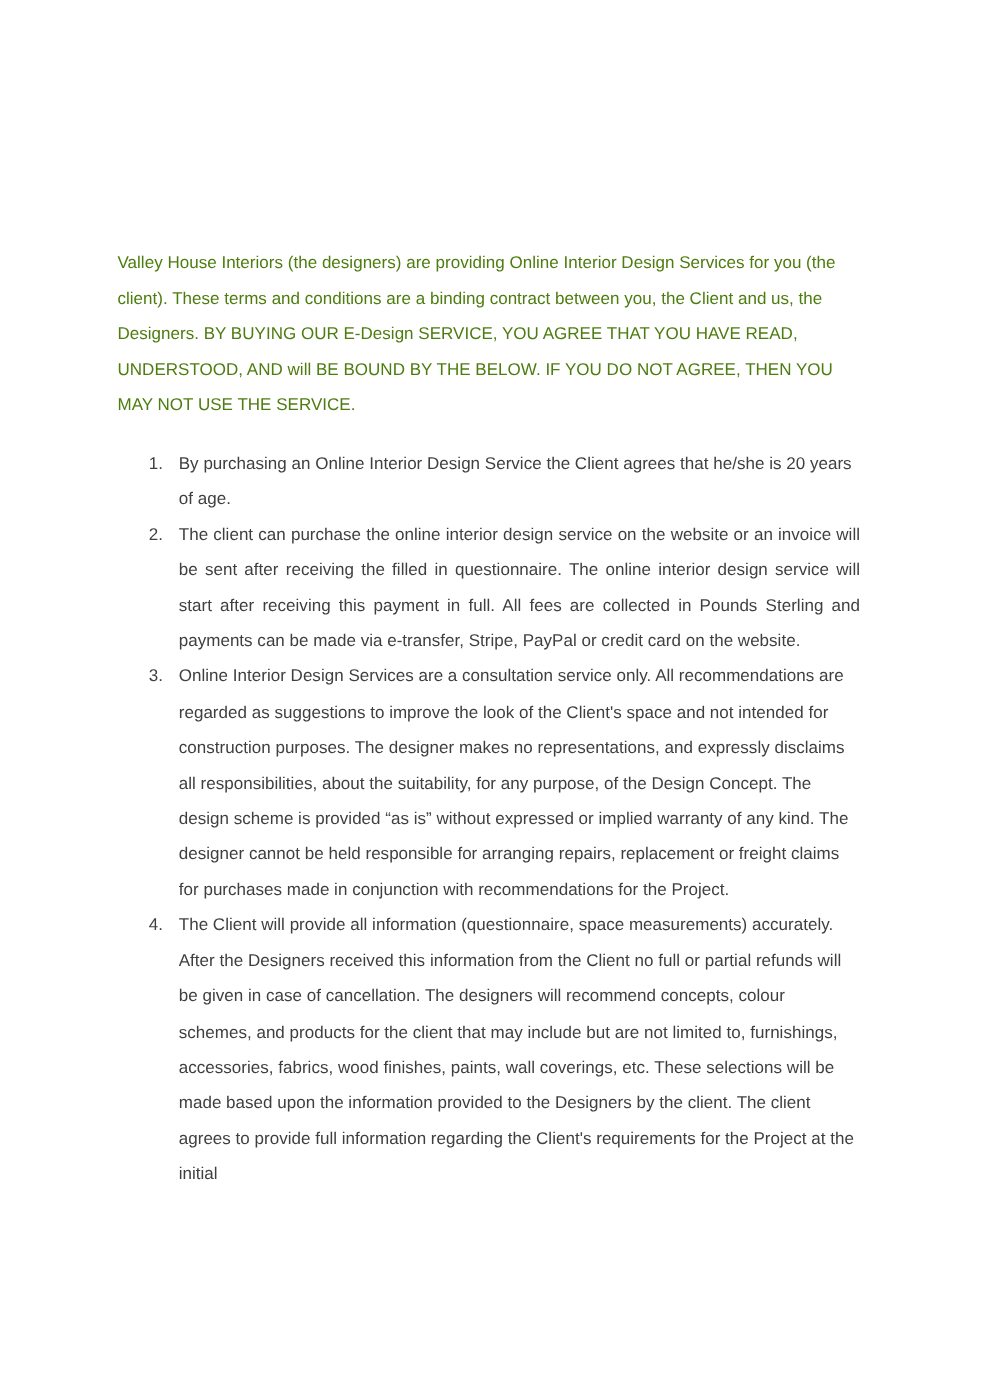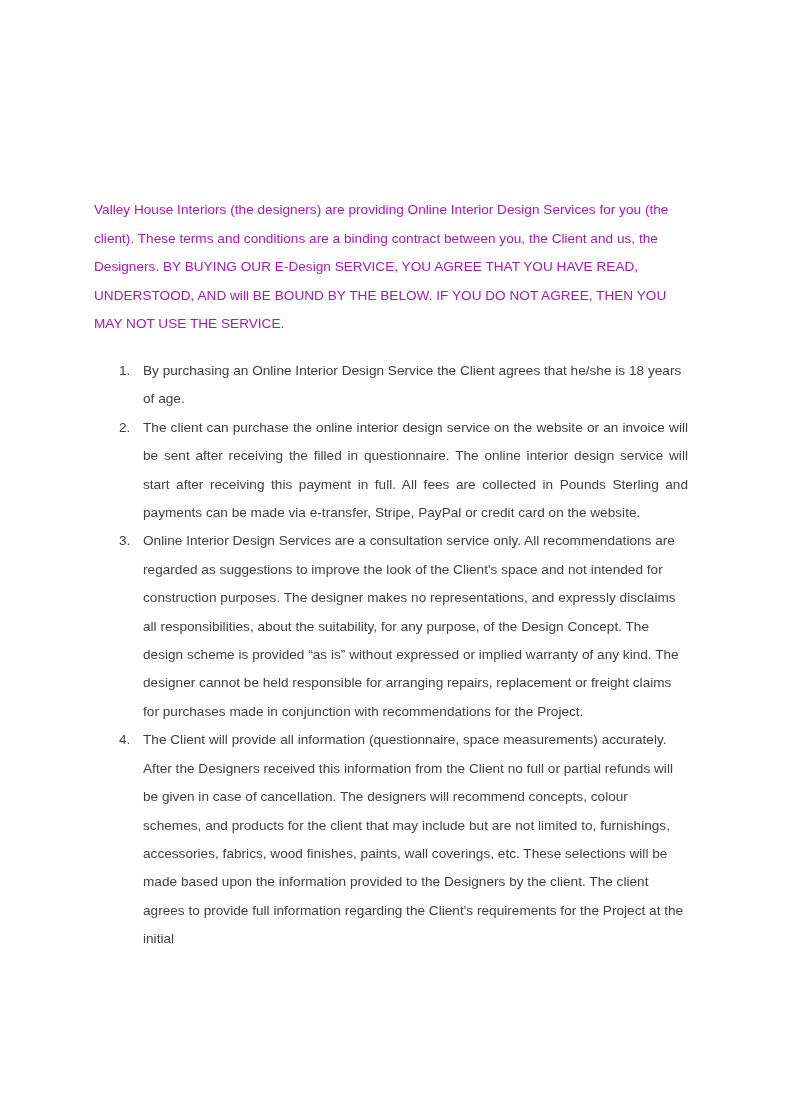--- a/index.html
+++ b/index.html
@@ -37,21 +37,21 @@
   }
 
   .intro {
     position: absolute;
     left: 94px;
     top: 196px;
     width: 592px;
     margin: 0;
     font-size: 13.6px;
     line-height: 28.6px;
-    color: #a21caf;
+    color: #4d7c0f;
     text-align: left;
     letter-spacing: 0.02px;
   }
 
   .terms-list {
     position: absolute;
     left: 94px;
     top: 357px;
     width: 594px;
     margin: 0;
@@ -93,21 +93,21 @@
 <body>
 
 <div class="page">
 
 
   <p class="intro">Valley House Interiors (the designers) are providing Online Interior Design Services for you (the client). These terms and conditions are a binding contract between you, the Client and us, the Designers. BY BUYING OUR E-Design SERVICE, YOU AGREE THAT YOU HAVE READ, UNDERSTOOD, AND will BE BOUND BY THE BELOW. IF YOU DO NOT AGREE, THEN YOU MAY NOT USE THE SERVICE.</p>
 
   <ol class="terms-list">
     <li class="term-item">
       <span class="term-marker">1.</span>
-      <span class="term-text">By purchasing an Online Interior Design Service the Client agrees that he/she is 18 years of age.</span>
+      <span class="term-text">By purchasing an Online Interior Design Service the Client agrees that he/she is 20 years of age.</span>
     </li>
     <li class="term-item justify">
       <span class="term-marker">2.</span>
       <span class="term-text"> The client can purchase the online interior design service on the website or an invoice will be sent after receiving the filled in questionnaire. The online interior design service will start after receiving this payment in full. All fees are collected in Pounds Sterling and payments can be made via e-transfer, Stripe, PayPal or credit card on the website.</span>
     </li>
     <li class="term-item">
       <span class="term-marker">3.</span>
       <span class="term-text">Online Interior Design Services are a consultation service only. All recommendations are regarded as suggestions to improve the look of the Client's space and not intended for construction purposes. The designer makes no representations, and expressly disclaims all responsibilities, about the suitability, for any purpose, of the Design Concept. The design scheme is provided “as is” without expressed or implied warranty of any kind. The designer cannot be held responsible for arranging repairs, replacement or freight claims for purchases made in conjunction with recommendations for the Project.</span>
     </li>
     <li class="term-item">

